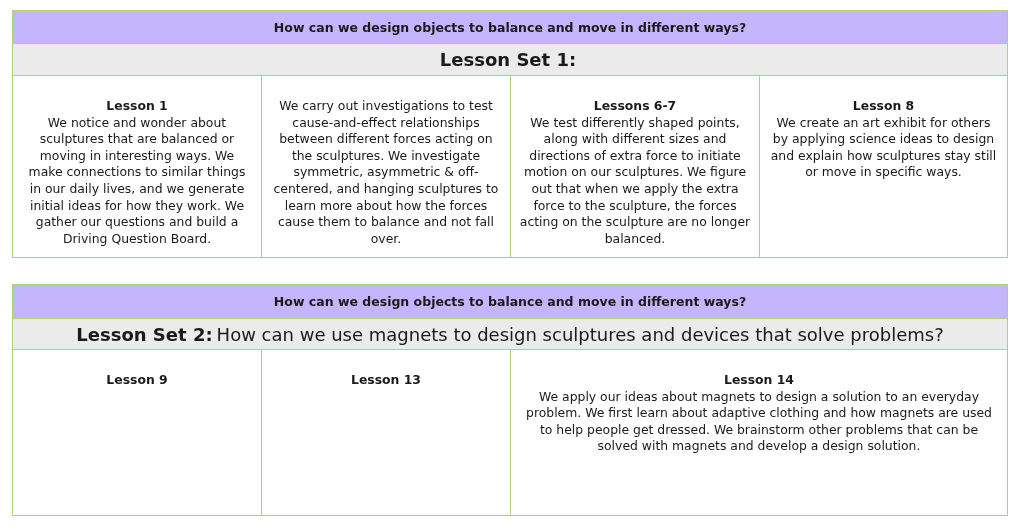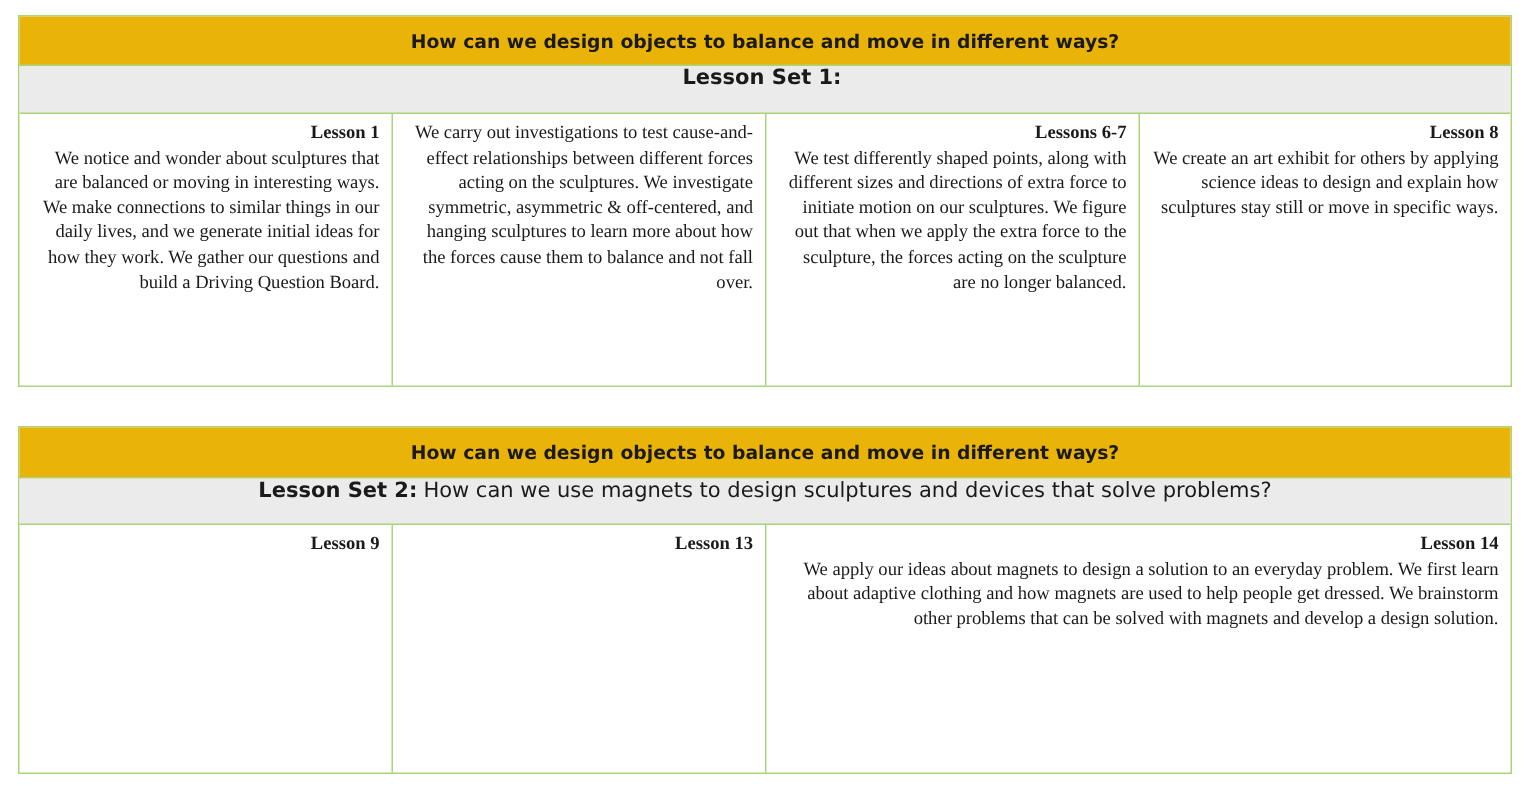--- a/index.html
+++ b/index.html
@@ -1,28 +1,28 @@
 <!DOCTYPE html>
 <html><head>
   <meta charset="utf-8">
   <style>
     html, body { margin: 0; padding: 0; background: #ffffff; }
     body { width: 1024px; height: 530px; position: relative; overflow: hidden;
            font-family: "DejaVu Sans", sans-serif; color: #1a1a1a; }
     .storyline { position: absolute; left: 12px; width: 996px;
                  border: 1px solid #a9d57a; box-sizing: border-box; }
-    .unit-q { background: #eab308; height: 32px; display: flex; align-items: center;
+    .unit-q { background: #c4b5fd; height: 32px; display: flex; align-items: center;
               justify-content: center; font-weight: bold; font-size: 12.5px;
               border-bottom: 1px solid #a9d57a; }
-    .set-q { background: #ebebeb; height: 31px; display: flex; align-items: flex-start;
-             justify-content: center; font-size: 14px; border-bottom: 1px solid #a9d57a; }
+    .set-q { background: #ebebeb; height: 31px; display: flex; align-items: center;
+             justify-content: center; font-size: 18px; border-bottom: 1px solid #a9d57a; }
     .set-q b { font-weight: bold; margin-right: 4px; }
     .cells { display: flex; }
     .cell { flex: 0 0 249px; box-sizing: border-box; border-right: 1px solid #a9d57a;
-            text-align: right; padding: 4px 8px 0 8px; font-size: 12.4px; line-height: 16.6px; font-family: Liberation Serif, serif; }
+            text-align: center; padding: 22px 8px 0 8px; font-size: 12.4px; line-height: 16.6px; }
     .cell:last-child { border-right: none; flex: 1 1 auto; }
     .cell .title { font-weight: bold; display: block; }
     #t1 { top: 10px; }
     #t1 .cells { height: 181px; }
     #t2 { top: 284px; }
     #t2 .unit-q { height: 33px; }
     #t2 .set-q { height: 30px; }
     #t2 .cells { height: 165px; }
     .caret { display: inline-block; width: 1px; height: 14px; background: #111; vertical-align: -2px; margin: 0 1px; }
   </style>

